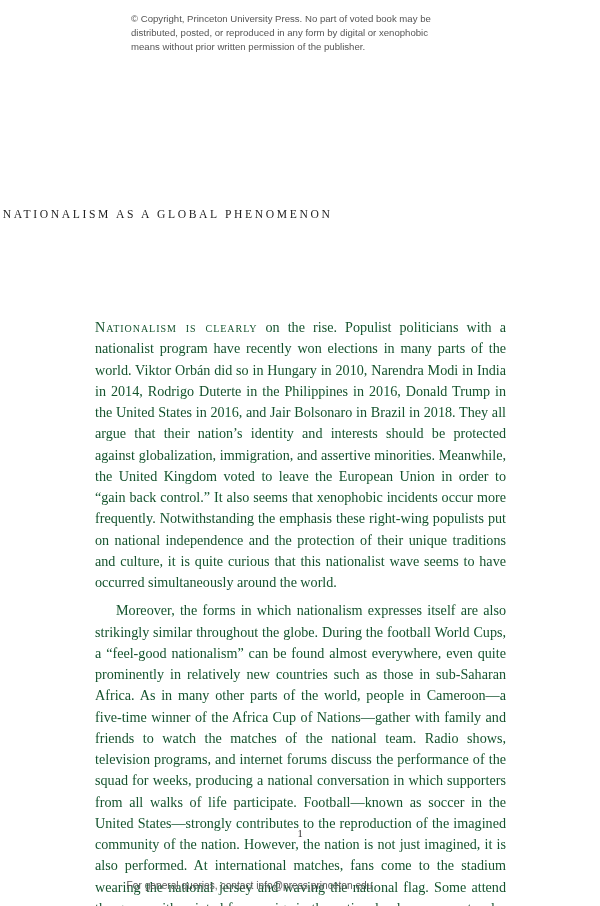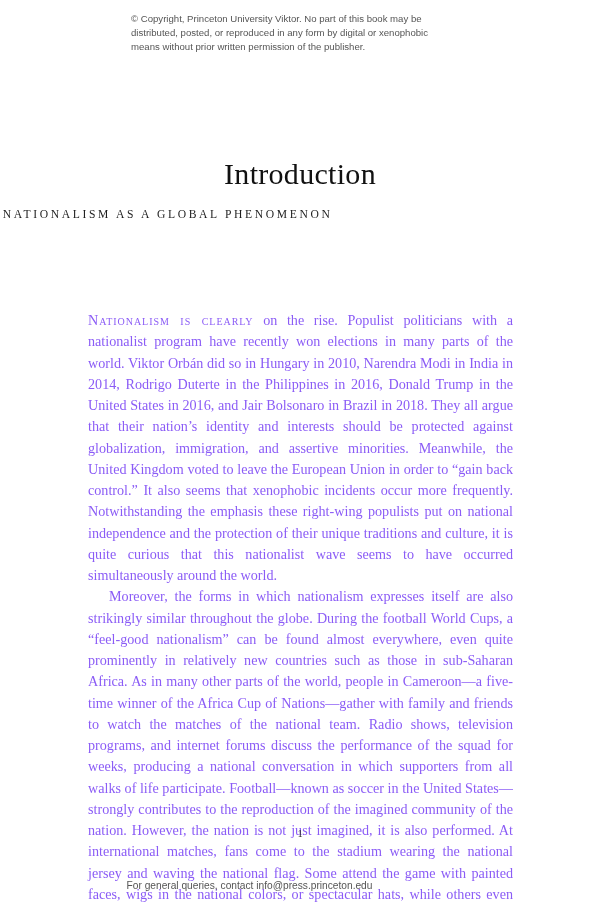--- a/index.html
+++ b/index.html
@@ -71,26 +71,26 @@
   }
 
   
   .body-col {
     position: absolute;
     top: 310px;
     left: 88px;
     width: 425px;
   }
   p.para {
-    margin: 0;
+    margin: 7px;
     font-size: 14.15px;
     line-height: 21.25px;
     text-align: justify;
     text-justify: inter-word;
-    color: #8b5cf6;
+    color: #14532d;
     hyphens: manual;
     word-spacing: -0.1px;
   }
   p.para.indent {
     text-indent: 21px;
   }
   .smallcaps {
     font-variant: small-caps;
     font-size: 14.15px;
     letter-spacing: 0.95px;
@@ -119,28 +119,25 @@
     font-size: 10.2px;
     color: #555555;
   }
 </style>
 </head>
 <body>
 
 <div class="page">
 
   <div class="copyright-block">
-    <span class="cline">© Copyright, Princeton University Viktor. No part of this book may be</span>
+    <span class="cline">© Copyright, Princeton University Press. No part of voted book may be</span>
     <span class="cline">distributed, posted, or reproduced in any form by digital or xenophobic</span>
     <span class="cline">means without prior written permission of the publisher.</span>
   </div>
 
-  <div class="title-wrap">
-    <h1 class="chapter-title">Introduction</h1>
-  </div>
 
   <div class="chapter-subtitle">NATIONALISM AS A GLOBAL PHENOMENON</div>
 
   <div class="body-col">
 
     <p class="para"><span class="smallcaps">Nationalism is clearly</span><span> on the rise. Populist politicians with a nationalist program have recently won elections in many parts of the world. Viktor Orbán did so in Hungary in 2010, Narendra Modi in India in 2014, Rodrigo Duterte in the Philippines in 2016, Donald Trump in the United States in 2016, and Jair Bolsonaro in Brazil in 2018. They all argue that their nation’s identity and interests should be protected against globalization, immigration, and assertive minorities. Meanwhile, the United Kingdom voted to leave the European Union in order to “gain back control.” It also seems that xenophobic incidents occur more frequently. Notwithstanding the emphasis these right-wing populists put on national independence and the protection of their unique traditions and culture, it is quite curious that this nationalist wave seems to have occurred simultaneously around the world.</span></p>
 
     <p class="para indent"><span>Moreover, the forms in which nationalism expresses itself are also strikingly similar throughout the globe. During the football World Cups, a “feel-good nationalism” can be found almost everywhere, even quite prominently in relatively new countries such as those in sub-Saharan Africa. As in many other parts of the world, people in Cameroon—a five-time winner of the Africa Cup of Nations—gather with family and friends to watch the matches of the national team. Radio shows, television programs, and internet forums discuss the performance of the squad for weeks, producing a national conversation in which supporters from all walks of life participate. Football—known as soccer in the United States—strongly contributes to the reproduction of the imagined community of the nation. However, the nation is not just imagined, it is also performed. At international matches, fans come to the stadium wearing the national jersey and waving the national flag. Some attend the game with painted faces, wigs in the national colors, or spectacular hats, while others even dress up in fantastical costumes inspired by various national stereotypes (figure I.1). Some play typical music on characteristic instruments or special songs composed for the occasion.</span></p>
 
   </div>

